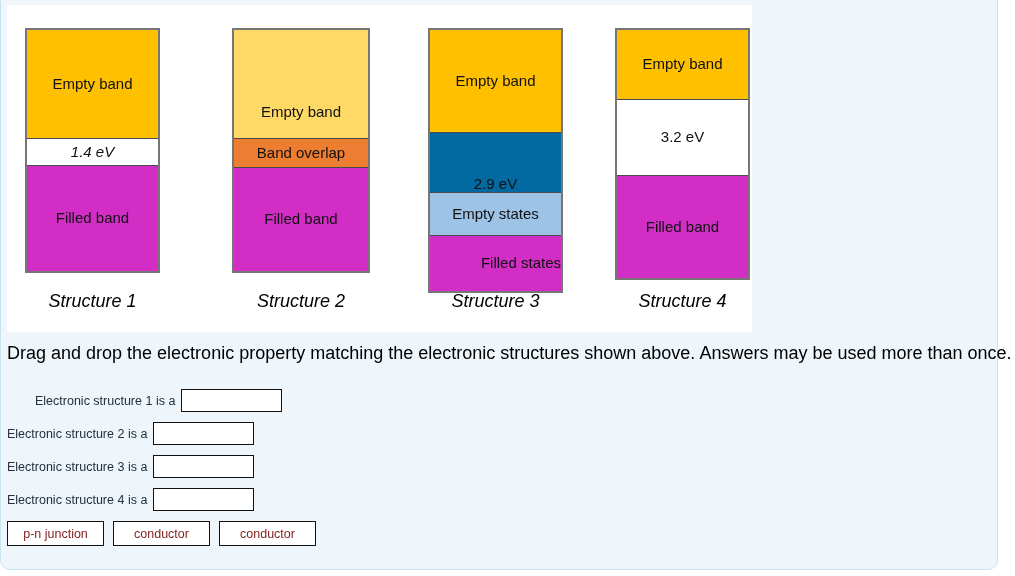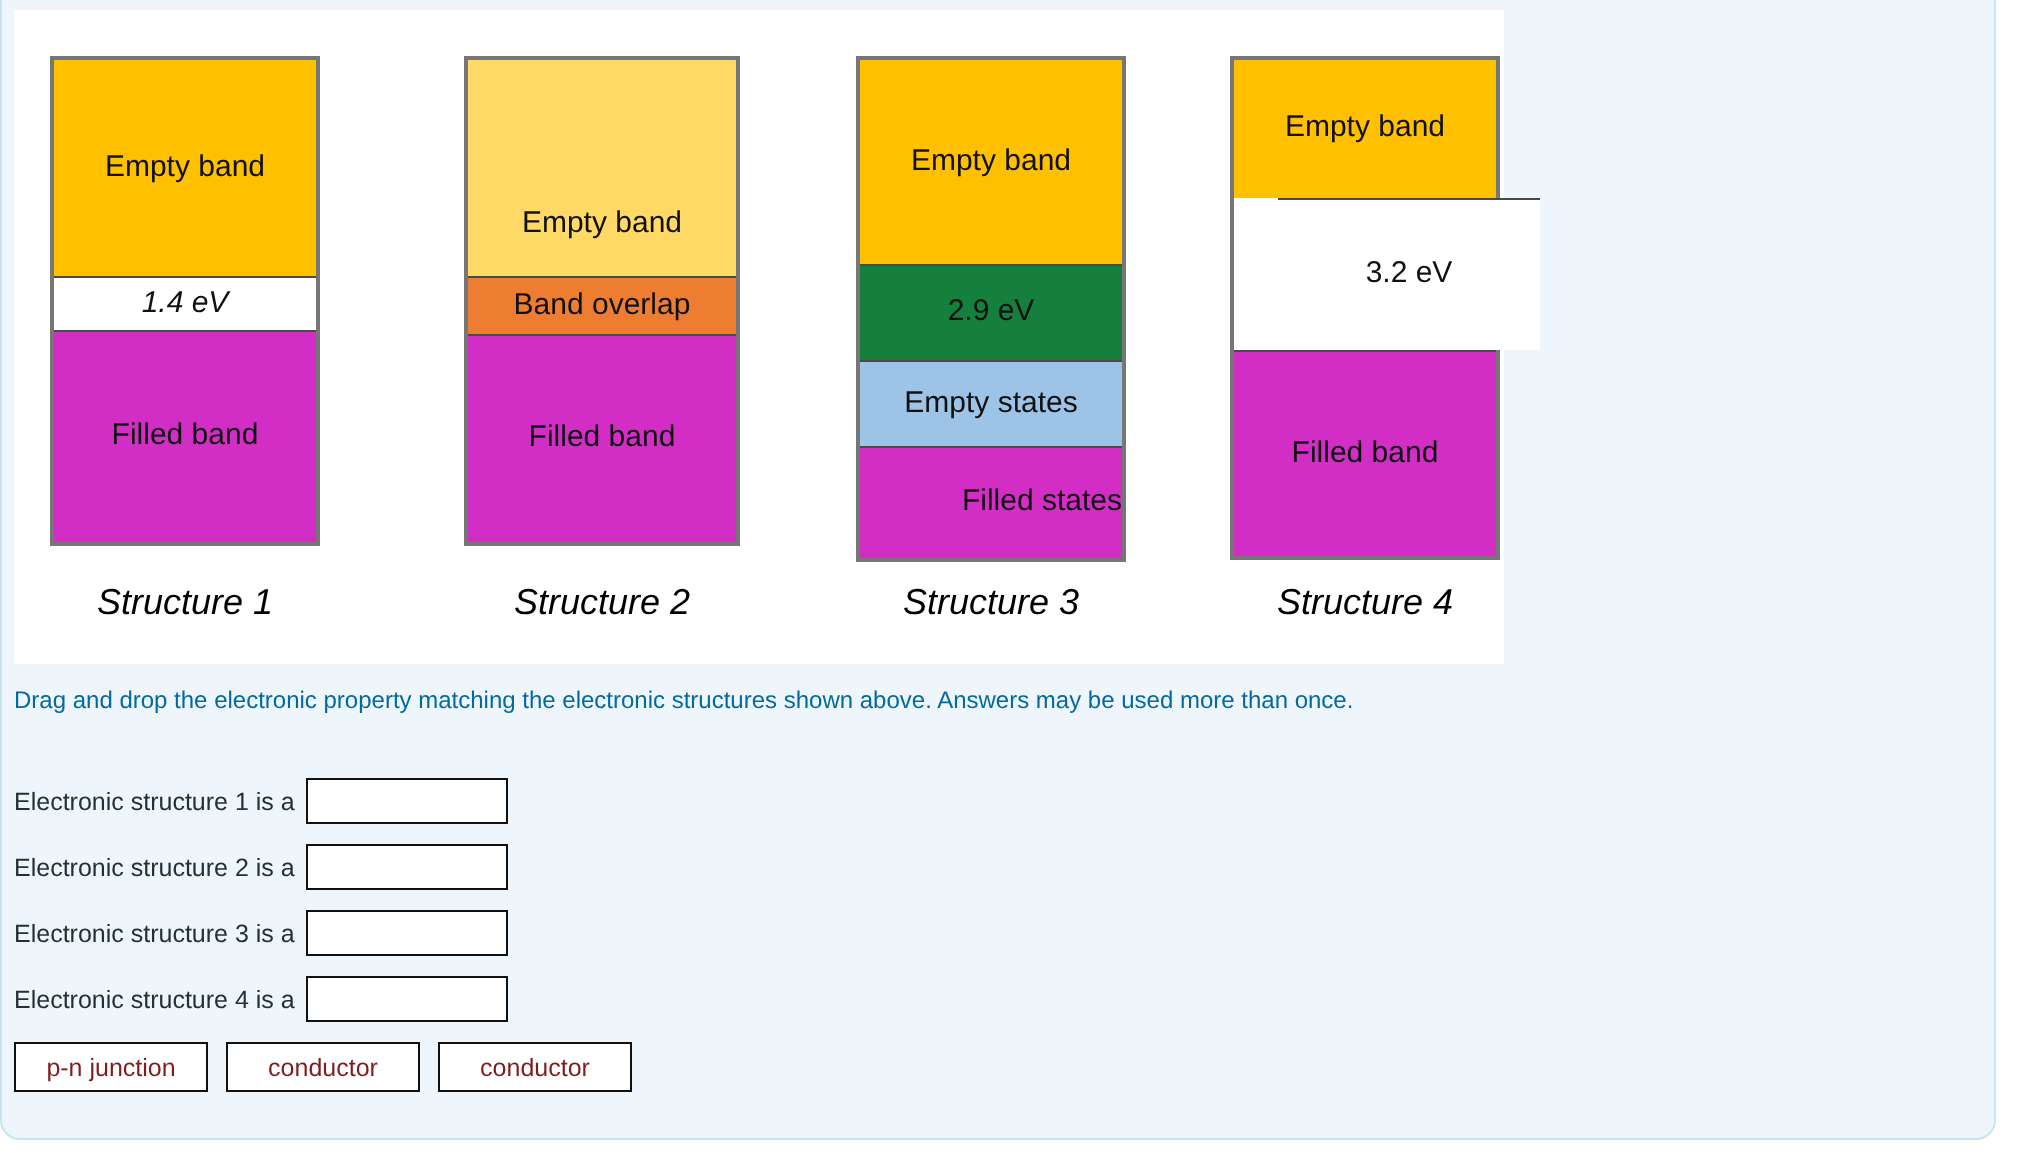--- a/index.html
+++ b/index.html
@@ -51,22 +51,22 @@
     left: 0; right: 0;
     top: 263px;
     text-align: center;
     font-size: 18px;
     color: #000000;
     font-style: italic;
   }
   .instruction {
     position: absolute;
     left: 7px; top: 343px;
-    font-size: 12px;
-    color: #0369a1;
+    font-size: 18px;
+    color: #000000;
   }
   .answer-row {
     position: absolute;
     left: 7px;
     display: flex; align-items: center;
     height: 23px;
   }
   .answer-row .lbl { font-size: 12.5px; color: #22303c; margin-right: 6px; }
   .dropzone {
     width: 101px; height: 23px;
@@ -121,53 +121,53 @@
             <span>Filled band</span>
           </div>
         </div>
         <div class="caption">Structure 2</div>
       </div>
       <div class="structure s3">
         <div class="band-box">
           <div class="seg" style="height: 102px; background: rgb(255, 192, 0);">
             <span>Empty band</span>
           </div>
-          <div class="seg" style="height: 48px; background: #15803d;">
+          <div class="seg" style="height: 60px; background: #0369a1; align-items: flex-end;">
             <span>2.9 eV</span>
           </div>
           <div class="seg" style="height: 43px; background: rgb(157, 195, 230);">
             <span>Empty states</span>
           </div>
           <div class="seg" style="height: 56px; background: rgb(210, 46, 198); justify-content: flex-end;">
             <span>Filled states</span>
           </div>
         </div>
         <div class="caption">Structure 3</div>
       </div>
       <div class="structure s4">
         <div class="band-box">
           <div class="seg" style="height: 69px; background: rgb(255, 192, 0);">
             <span>Empty band</span>
           </div>
-          <div class="seg" style="height: 76px; background: rgb(255, 255, 255); margin-left: 22px;">
+          <div class="seg" style="height: 76px; background: rgb(255, 255, 255);">
             <span>3.2 eV</span>
           </div>
           <div class="seg" style="height: 103px; background: rgb(210, 46, 198);">
             <span>Filled band</span>
           </div>
         </div>
         <div class="caption">Structure 4</div>
       </div>
     </div>
 
   <div class="instruction">Drag and drop the electronic property matching the electronic structures shown above. Answers may be used more than once.</div>
 
   <div>
 
-  <div class="answer-row" style="top: 389px;">
+  <div class="answer-row" style="top: 389px; margin-left: 28px;">
         <span class="lbl">Electronic structure 1 is a</span>
         <div class="dropzone"></div>
       </div>
       <div class="answer-row" style="top: 422px;">
         <span class="lbl">Electronic structure 2 is a</span>
         <div class="dropzone"></div>
       </div>
       <div class="answer-row" style="top: 455px;">
         <span class="lbl">Electronic structure 3 is a</span>
         <div class="dropzone"></div>

